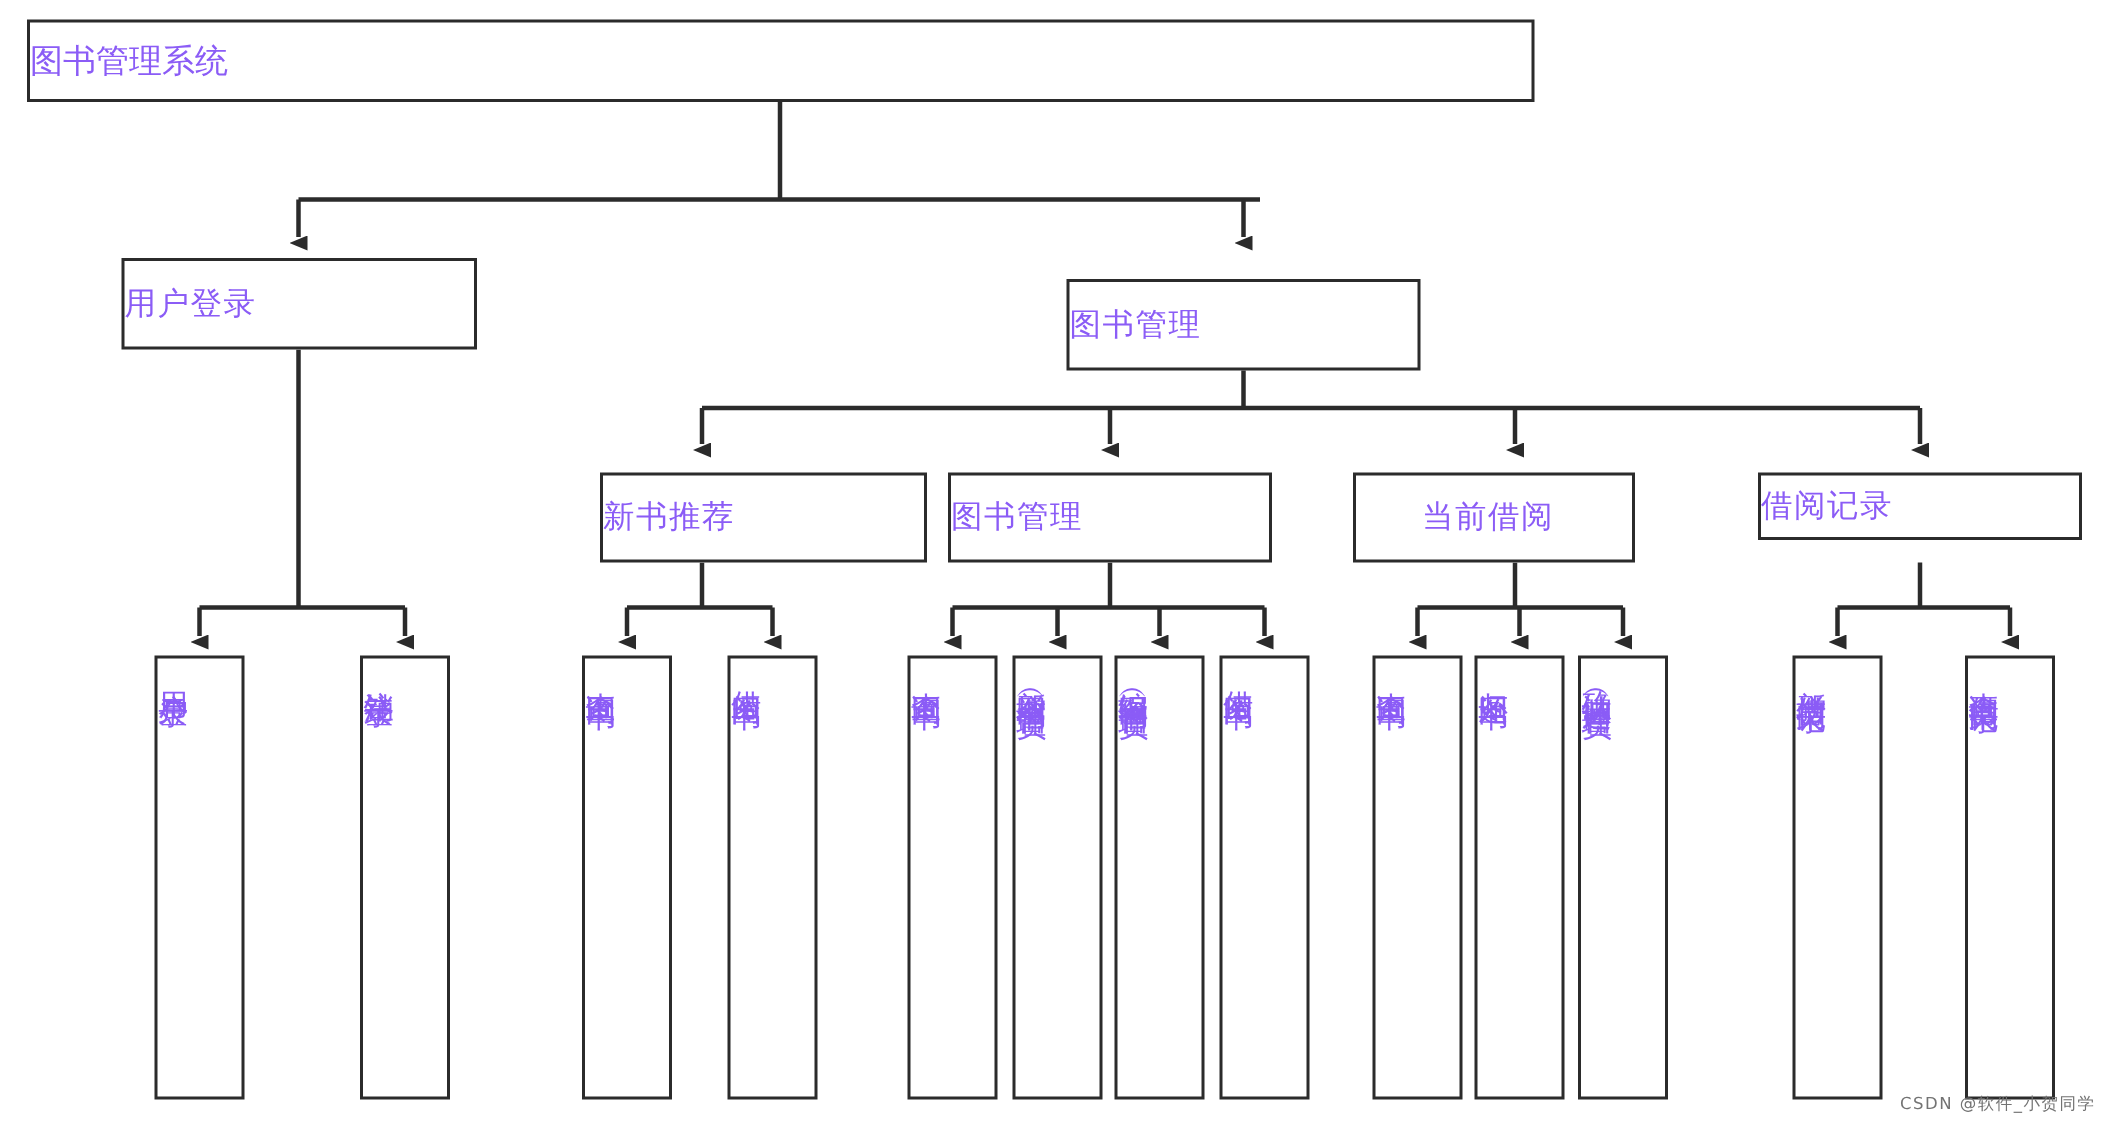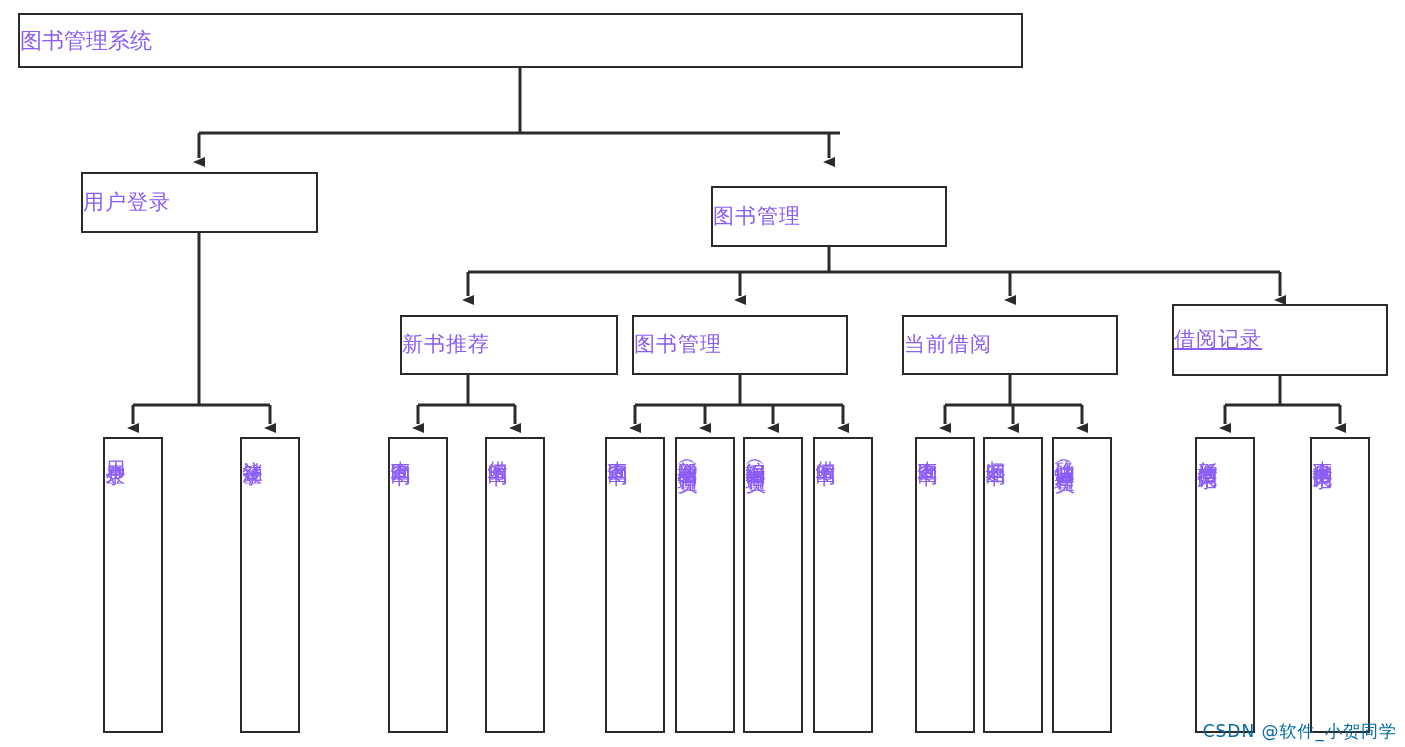--- a/index.html
+++ b/index.html
@@ -21,21 +21,21 @@
   .vlabel{
     writing-mode:vertical-rl;
     text-orientation:upright;
     letter-spacing:2px;
     line-height:1.05;
     white-space:nowrap;
     text-align:center;
   }
   #watermark{
     position:absolute;right:8px;bottom:4px;
-    font-size:17px;color:#0369a1;letter-spacing:1px;
+    font-size:11px;color:#737373;letter-spacing:1px;
     pointer-events:none;white-space:nowrap;
   }
 </style>
 </head>
 <body>
 
 <div id="stage">
 
   <svg id="wires" viewBox="0 0 1405 747" xmlns="http://www.w3.org/2000/svg">
     <defs>
@@ -97,24 +97,24 @@
   <div class="node h" style="left:711px;top:186px;width:236px;height:61px;">
     <span>图书管理</span>
   </div>
 
   <div class="node h" style="left:360px;top:315px;width:218px;height:60px;margin-left:40px;">
     <span>新书推荐</span>
   </div>
   <div class="node h" style="left:632px;top:315px;width:216px;height:60px;">
     <span>图书管理</span>
   </div>
-  <div class="node h" style="left:902px;top:315px;width:216px;height:60px;">
+  <div class="node h" style="left:902px;top:315px;width:188px;height:60px;padding-left:44px;">
     <span>当前借阅</span>
   </div>
-  <div class="node h" style="left:1172px;top:304px;width:216px;height:72px;text-decoration:underline;">
+  <div class="node h" style="left:1172px;top:315px;width:216px;height:45px;">
     <span>借阅记录</span>
   </div>
 
   <div class="node leaf" style="left:103px;top:437px;width:60px;height:296px;">
     <span class="vlabel">用户登录</span>
   </div>
   <div class="node leaf" style="left:240px;top:437px;width:60px;height:296px;">
     <span class="vlabel">注销登录</span>
   </div>
 

